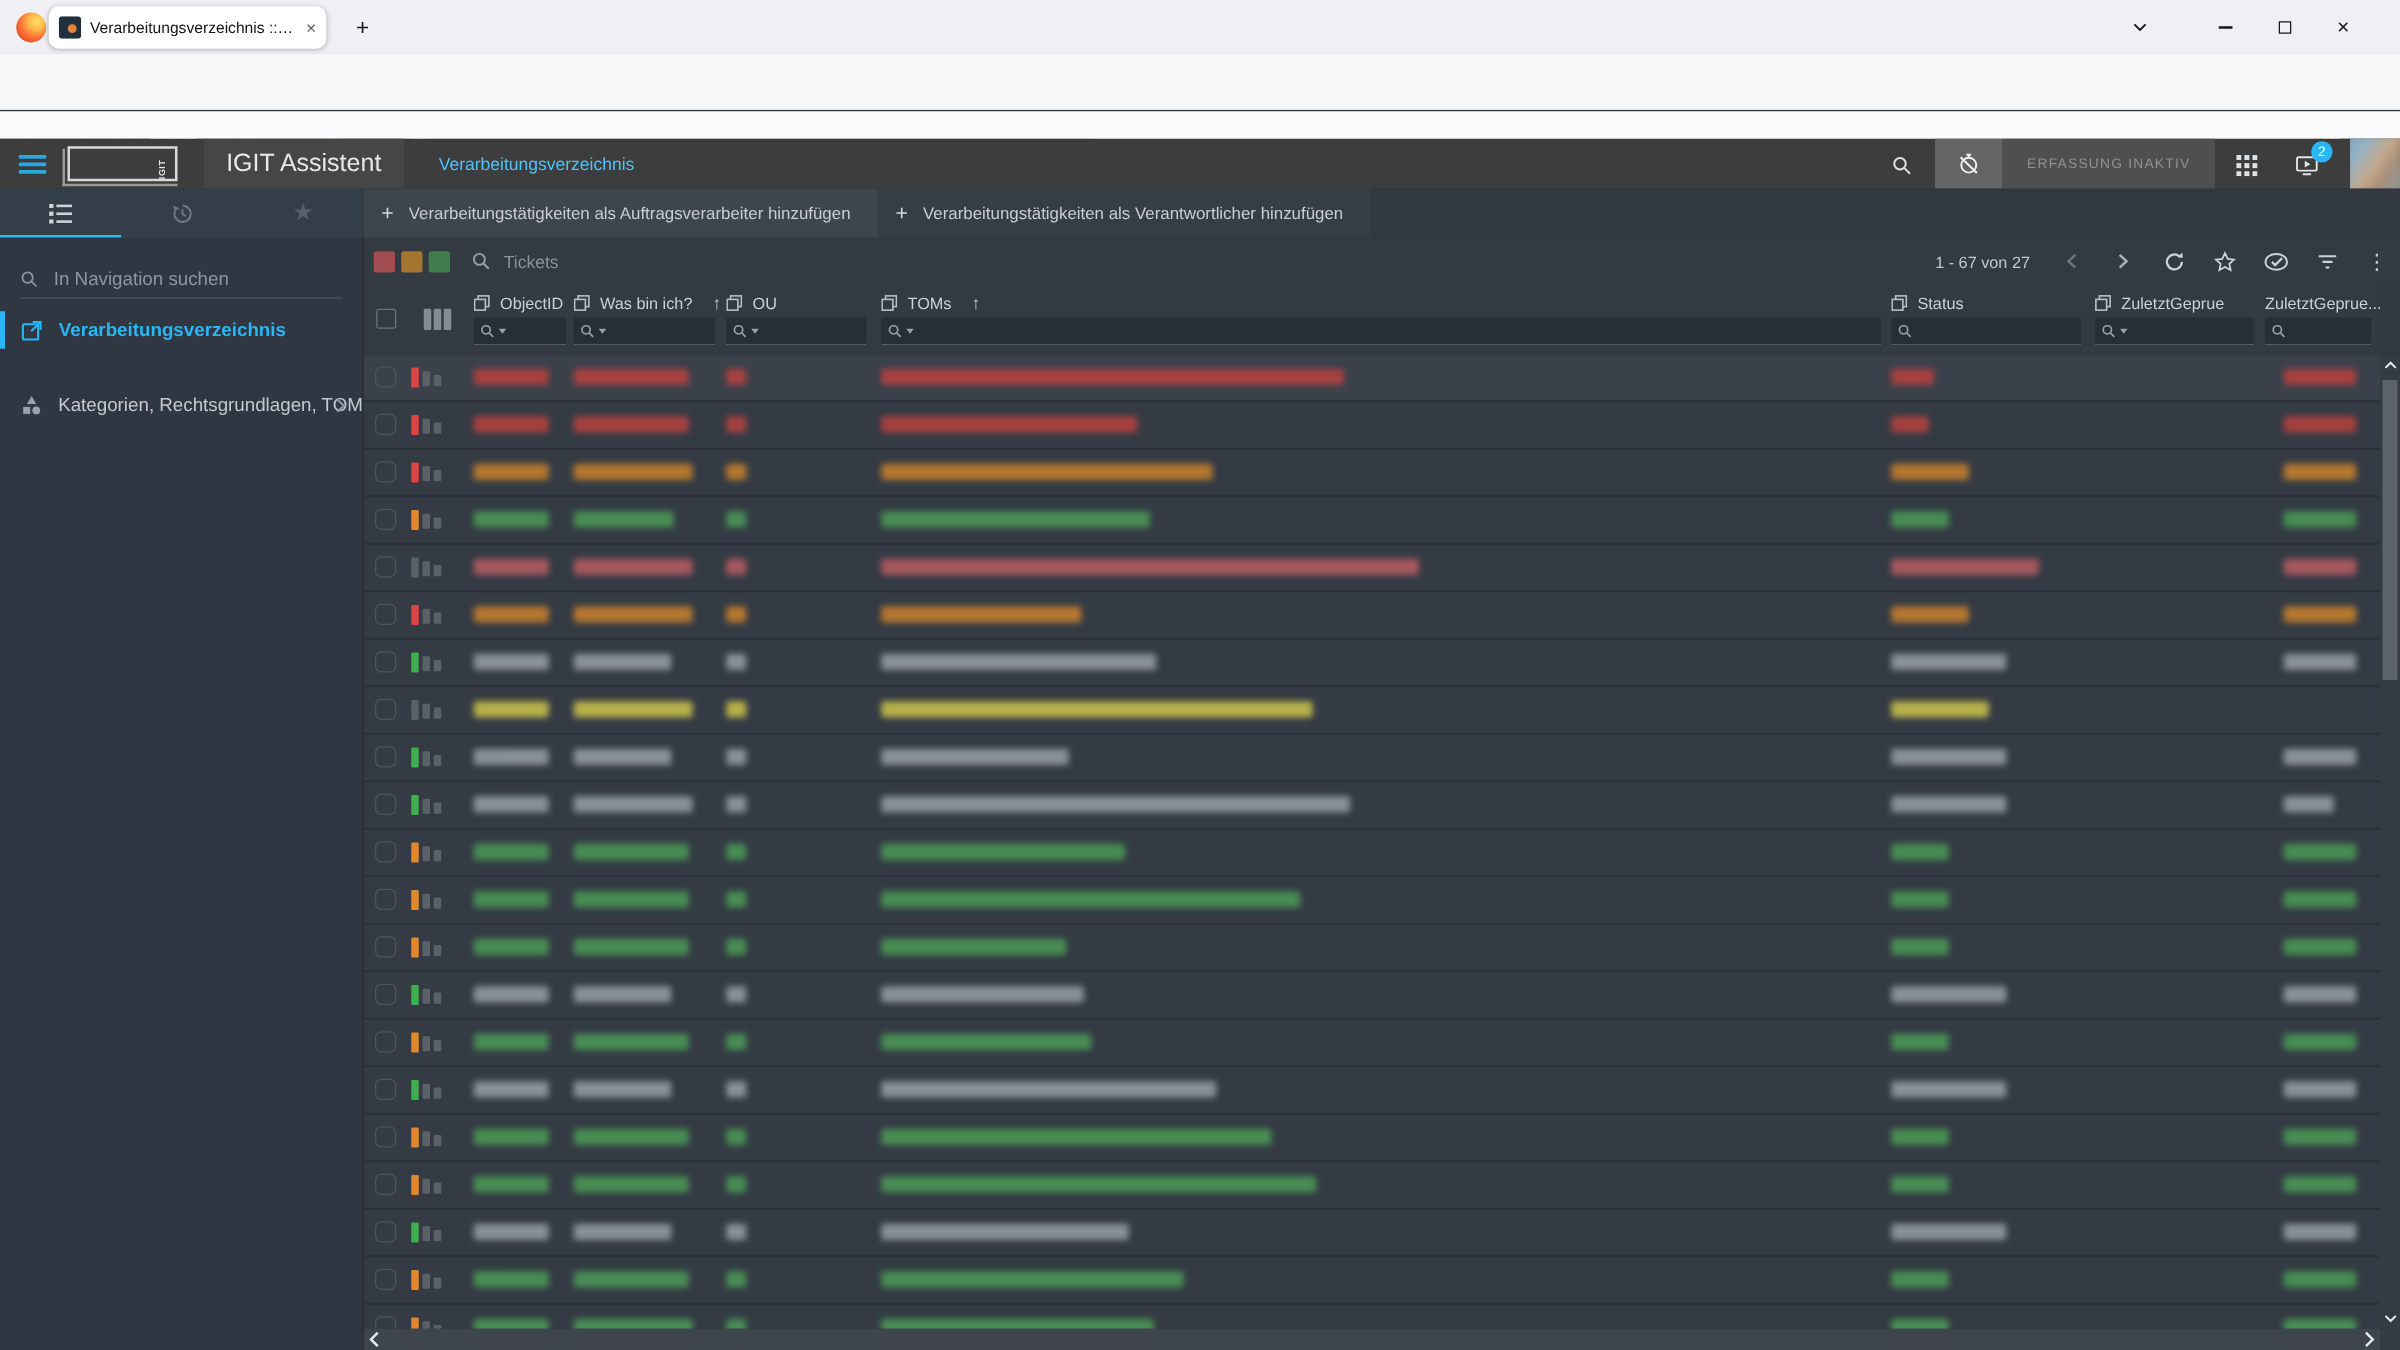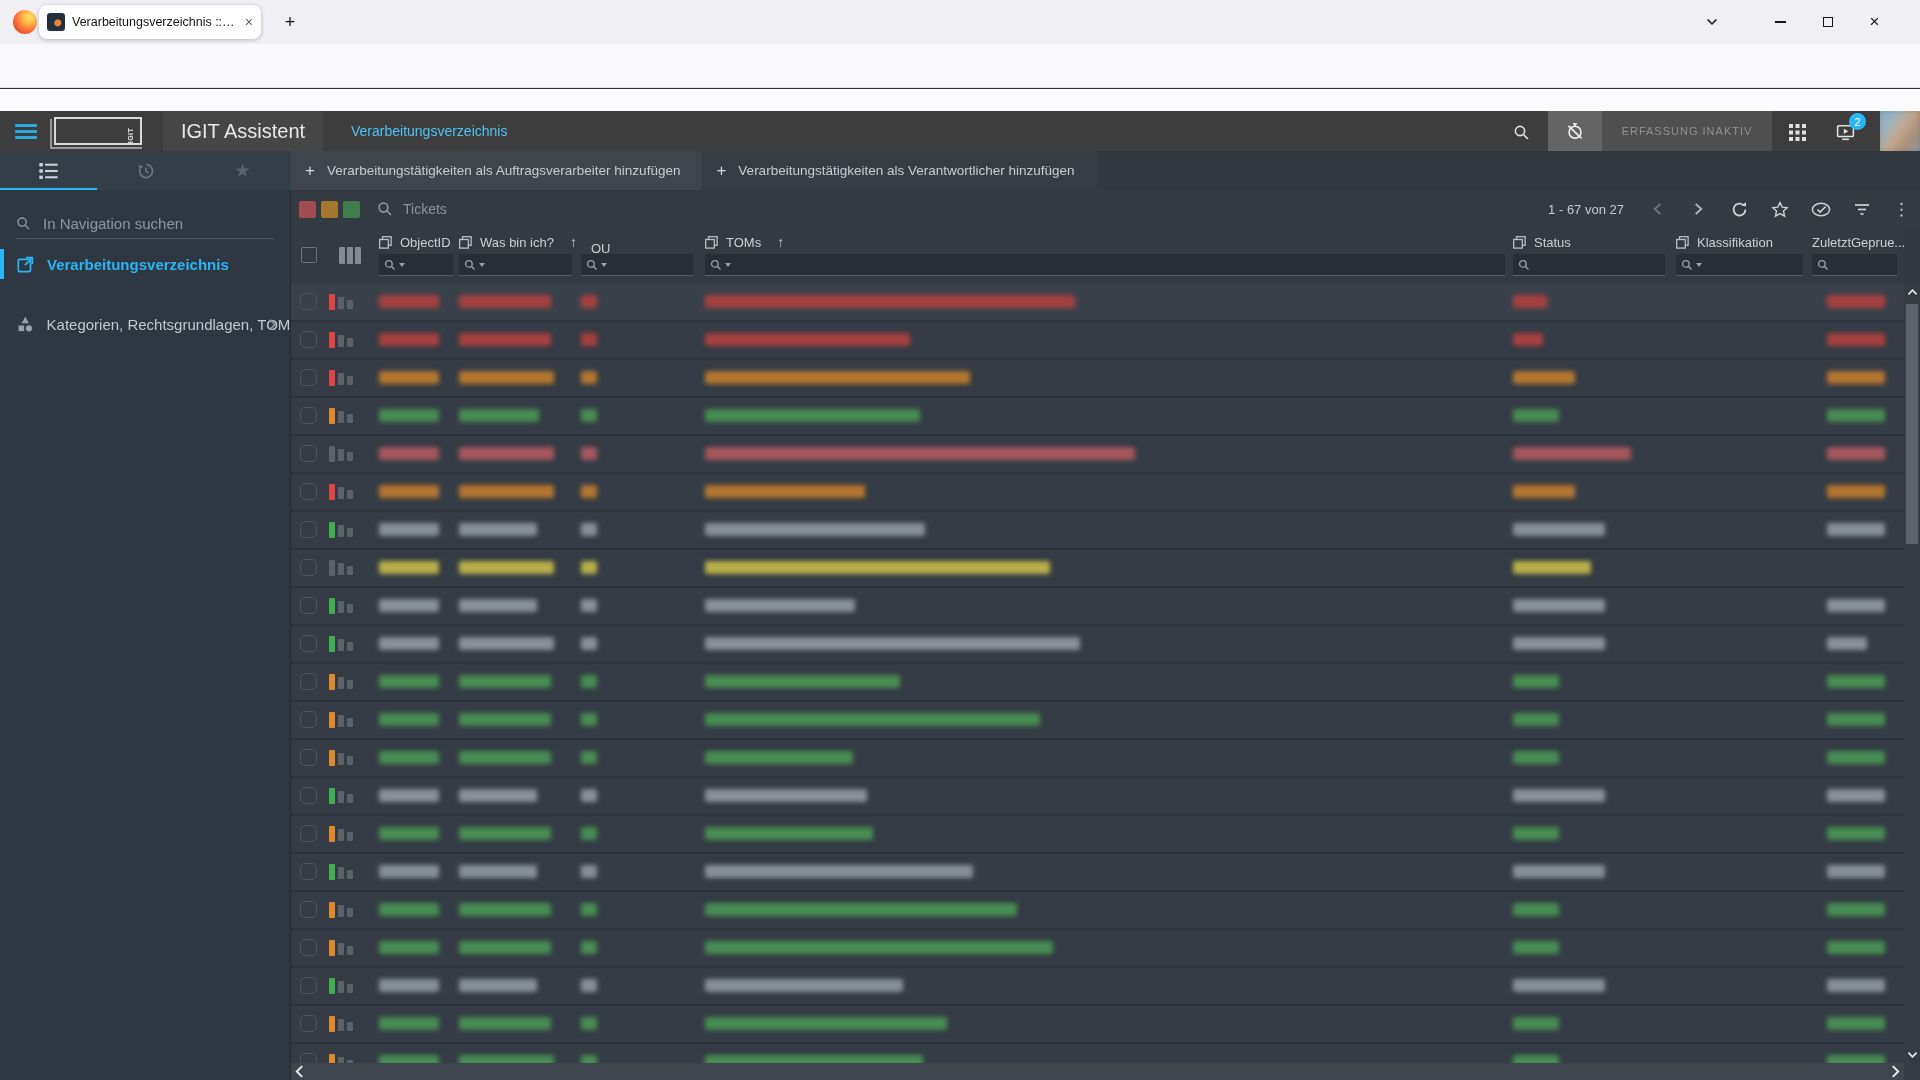--- a/index.html
+++ b/index.html
@@ -99,21 +99,21 @@
   .hchk{position:absolute;left:10px;top:19px;width:16px;height:16px;border:1.6px solid #6c737b;border-radius:2px;}
   .colsicon{position:absolute;left:48px;top:19px;display:flex;gap:2px;}
   .colsicon span{width:6px;height:17px;background:#838b93;border-radius:1px;}
   .hcol{position:absolute;top:5px;height:18px;display:flex;align-items:center;gap:8px;font-size:13px;color:#ccd0d5;white-space:nowrap;}
   .sortarrow{font-size:14px;font-weight:bold;color:#c8ced3;margin-left:8px;}
   .fbox{position:absolute;top:26px;height:22px;background:#272e36;border-bottom:1px solid #555e66;border-radius:2px 2px 0 0;
     display:flex;align-items:center;gap:3px;padding-left:5px;}
   .caret{width:0;height:0;border-left:3.5px solid transparent;border-right:3.5px solid transparent;border-top:4px solid #98a0a8;}
 
   
-  .c0{left:88px;} .c1{left:168px;} .c2{left:300px;flex-direction:column;} .c3{left:414px;} .c4{left:1222px;} .c5{left:1385px;} .c6{left:1521px;}
+  .c0{left:88px;} .c1{left:168px;} .c2{left:290px;} .c3{left:414px;} .c4{left:1222px;} .c5{left:1385px;} .c6{left:1521px;}
   .f0{left:88px;width:74px;} .f1{left:168px;width:113px;} .f2{left:290px;width:112px;} .f3{left:414px;width:800px;}
   .f4{left:1222px;width:152px;} .f5{left:1385px;width:127px;} .f6{left:1521px;width:85px;}
 
   
   .tbody{position:absolute;left:0;top:133px;right:16px;height:779px;overflow:hidden;background:#2c323a;}
   .trow{position:relative;width:100%;height:36px;margin-bottom:2px;background:#343b44;}
   .trow:first-child{background:#3a414b;}
   .rowicon{position:absolute;left:9px;top:9px;width:17px;height:17px;border:1.7px solid #4d545c;border-radius:5px;}
   .bar{position:absolute;width:6px;border-radius:1px;}
   .rd{position:absolute;top:11px;height:13px;border-radius:2px;filter:blur(2.4px);opacity:.92;}
@@ -423,21 +423,21 @@
               <rect x="3.5" y="0.7" width="8.6" height="8.6" fill="none" stroke="#b9bec3" stroke-width="1.3"></rect>
               <rect x="0.7" y="3.5" width="8.6" height="8.6" fill="#333a42" stroke="#b9bec3" stroke-width="1.3"></rect>
             </svg>
           <span>Status</span>
         </div>
         <div class="hcol c5">
           <svg width="13" height="13" viewBox="0 0 13 13">
               <rect x="3.5" y="0.7" width="8.6" height="8.6" fill="none" stroke="#b9bec3" stroke-width="1.3"></rect>
               <rect x="0.7" y="3.5" width="8.6" height="8.6" fill="#333a42" stroke="#b9bec3" stroke-width="1.3"></rect>
             </svg>
-          <span>Klassifikation</span>
+          <span>ZuletztGeprue</span>
         </div>
         <div class="hcol c6">
           <span>ZuletztGeprue...</span>
         </div>
 
         <div class="fbox f0">
           <svg width="12" height="12" viewBox="0 0 16 16">
               <circle cx="6.5" cy="6.5" r="4.4" fill="none" stroke="#98a0a8" stroke-width="1.8"></circle>
               <line x1="9.8" y1="9.8" x2="14" y2="14" stroke="#98a0a8" stroke-width="1.8"></line>
             </svg>

